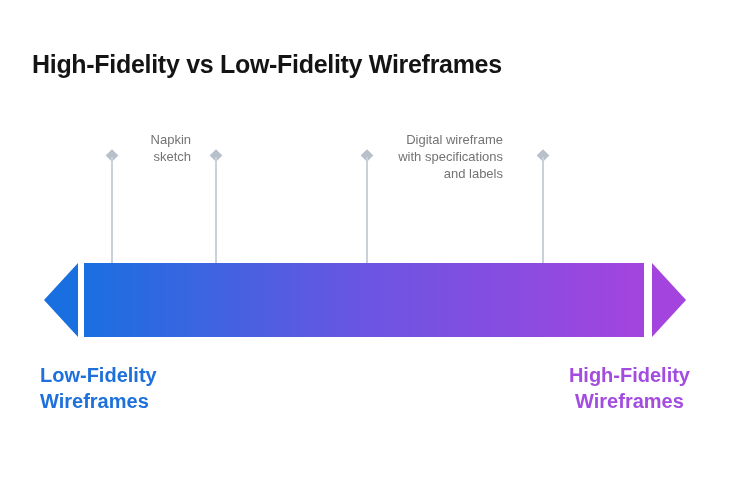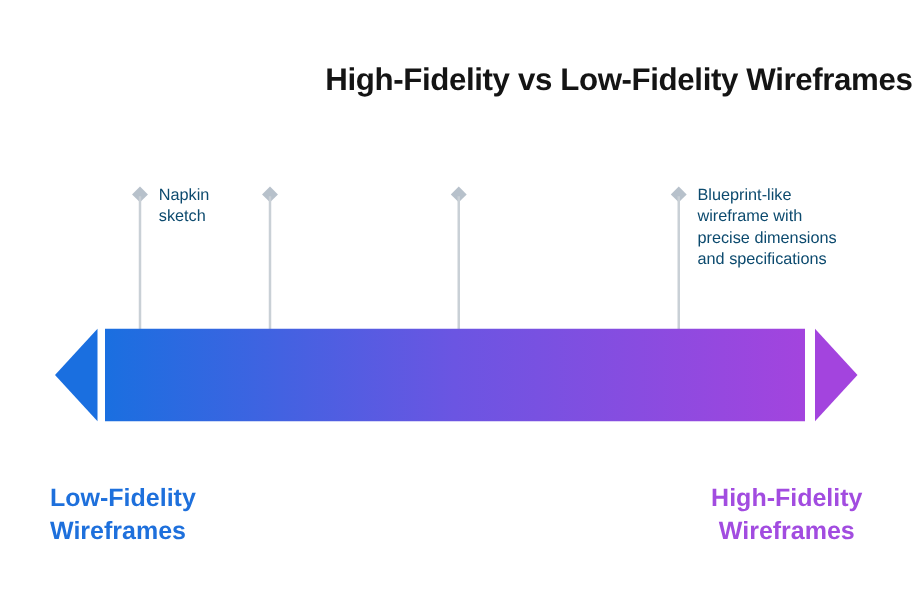--- a/index.html
+++ b/index.html
@@ -7,21 +7,21 @@
     position:relative;
     width:730px;height:479px;
     background:#ffffff;
     font-family:"Liberation Sans", sans-serif;
     overflow:hidden;
   }
   .title{
     position:absolute;
     top:50px;left:32px;right:0;
     margin:0;
-    text-align:right;
+    text-align:left;
     font-size:25px;
     font-weight:bold;
     letter-spacing:-0.3px;
     color:#141414;
   }
   
   .milestone{
     position:absolute;
     top:151px;
     height:147px;
@@ -45,24 +45,25 @@
   .dot{
     position:absolute;
     top:140px;left:0;
     width:15px;height:15px;
     border-radius:50%;
     background:#c5ccd3;
     transform:translateX(-50%);
   }
   .m-label{
     position:absolute;
-    top:147px;
+    top:131px;
     font-size:13px;
     line-height:17px;
-    color:#0c4a6e;
+    color:#737373;
+    text-align:right;
   }
   
   .bar{
     position:absolute;
     left:84px;top:263px;
     width:560px;height:74px;
     background:linear-gradient(90deg,#1a6fe0 0%,#6b55e2 50%,#a344de 100%);
   }
   .arrow-left{
     position:absolute;
@@ -80,21 +81,20 @@
     border-bottom:37px solid transparent;
     border-left:34px solid #a344de;
   }
   .end-label{
     position:absolute;
     top:362px;
     font-size:20px;
     font-weight:bold;
     line-height:26px;
     white-space:pre-line;
-    margin-top:24px;
   }
   .end-label.low{
     left:40px;
     color:#1e70dc;
     text-align:left;
   }
   .end-label.high{
     right:40px;
     color:#a24ce0;
     text-align:center;
@@ -122,21 +122,21 @@
     <span class="stem"></span>
     <span class="dot"></span>
   </div>
   <div class="milestone" style="left:543px">
     <span class="diamond"></span>
     <span class="stem"></span>
     <span class="dot"></span>
   </div>
 
   <div class="m-label" style="left:127px;width:64px">Napkin sketch</div>
-  <div class="m-label" style="left:558px;width:122px">Blueprint-like wireframe with precise dimensions and specifications</div>
+  <div class="m-label" style="left:383px;width:120px">Digital wireframe with specifications and labels</div>
 
   <div class="arrow-left"></div>
   <div class="bar"></div>
   <div class="arrow-right"></div>
 
   <div class="end-label low">Low-Fidelity
 Wireframes</div>
   <div class="end-label high">High-Fidelity
 Wireframes</div>
 

